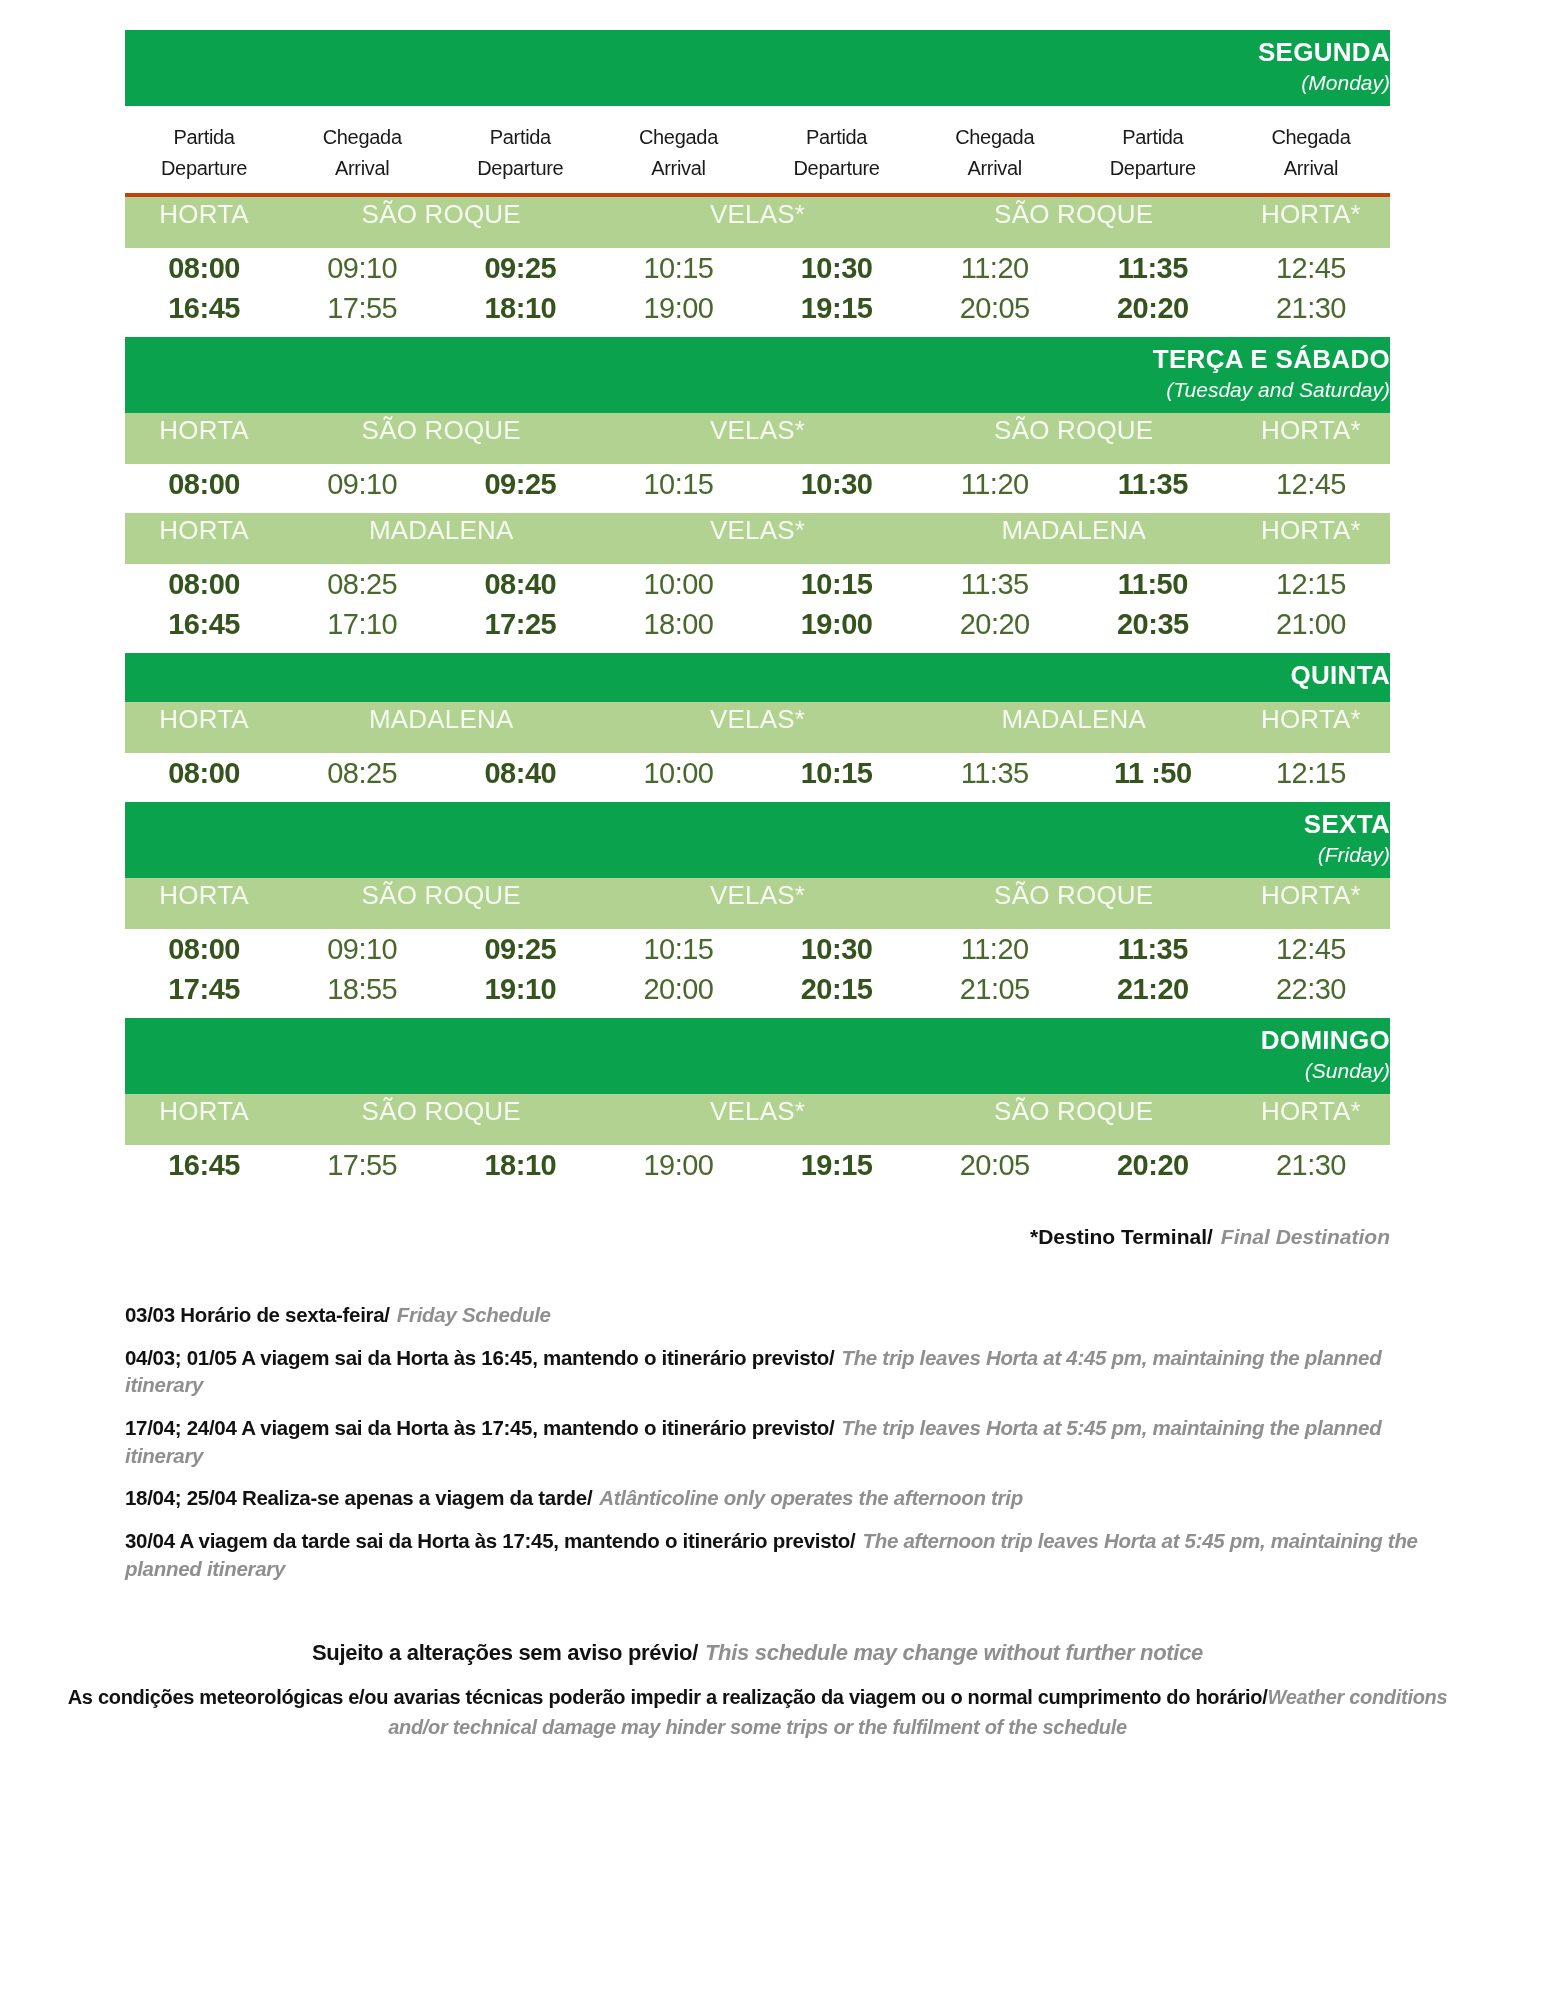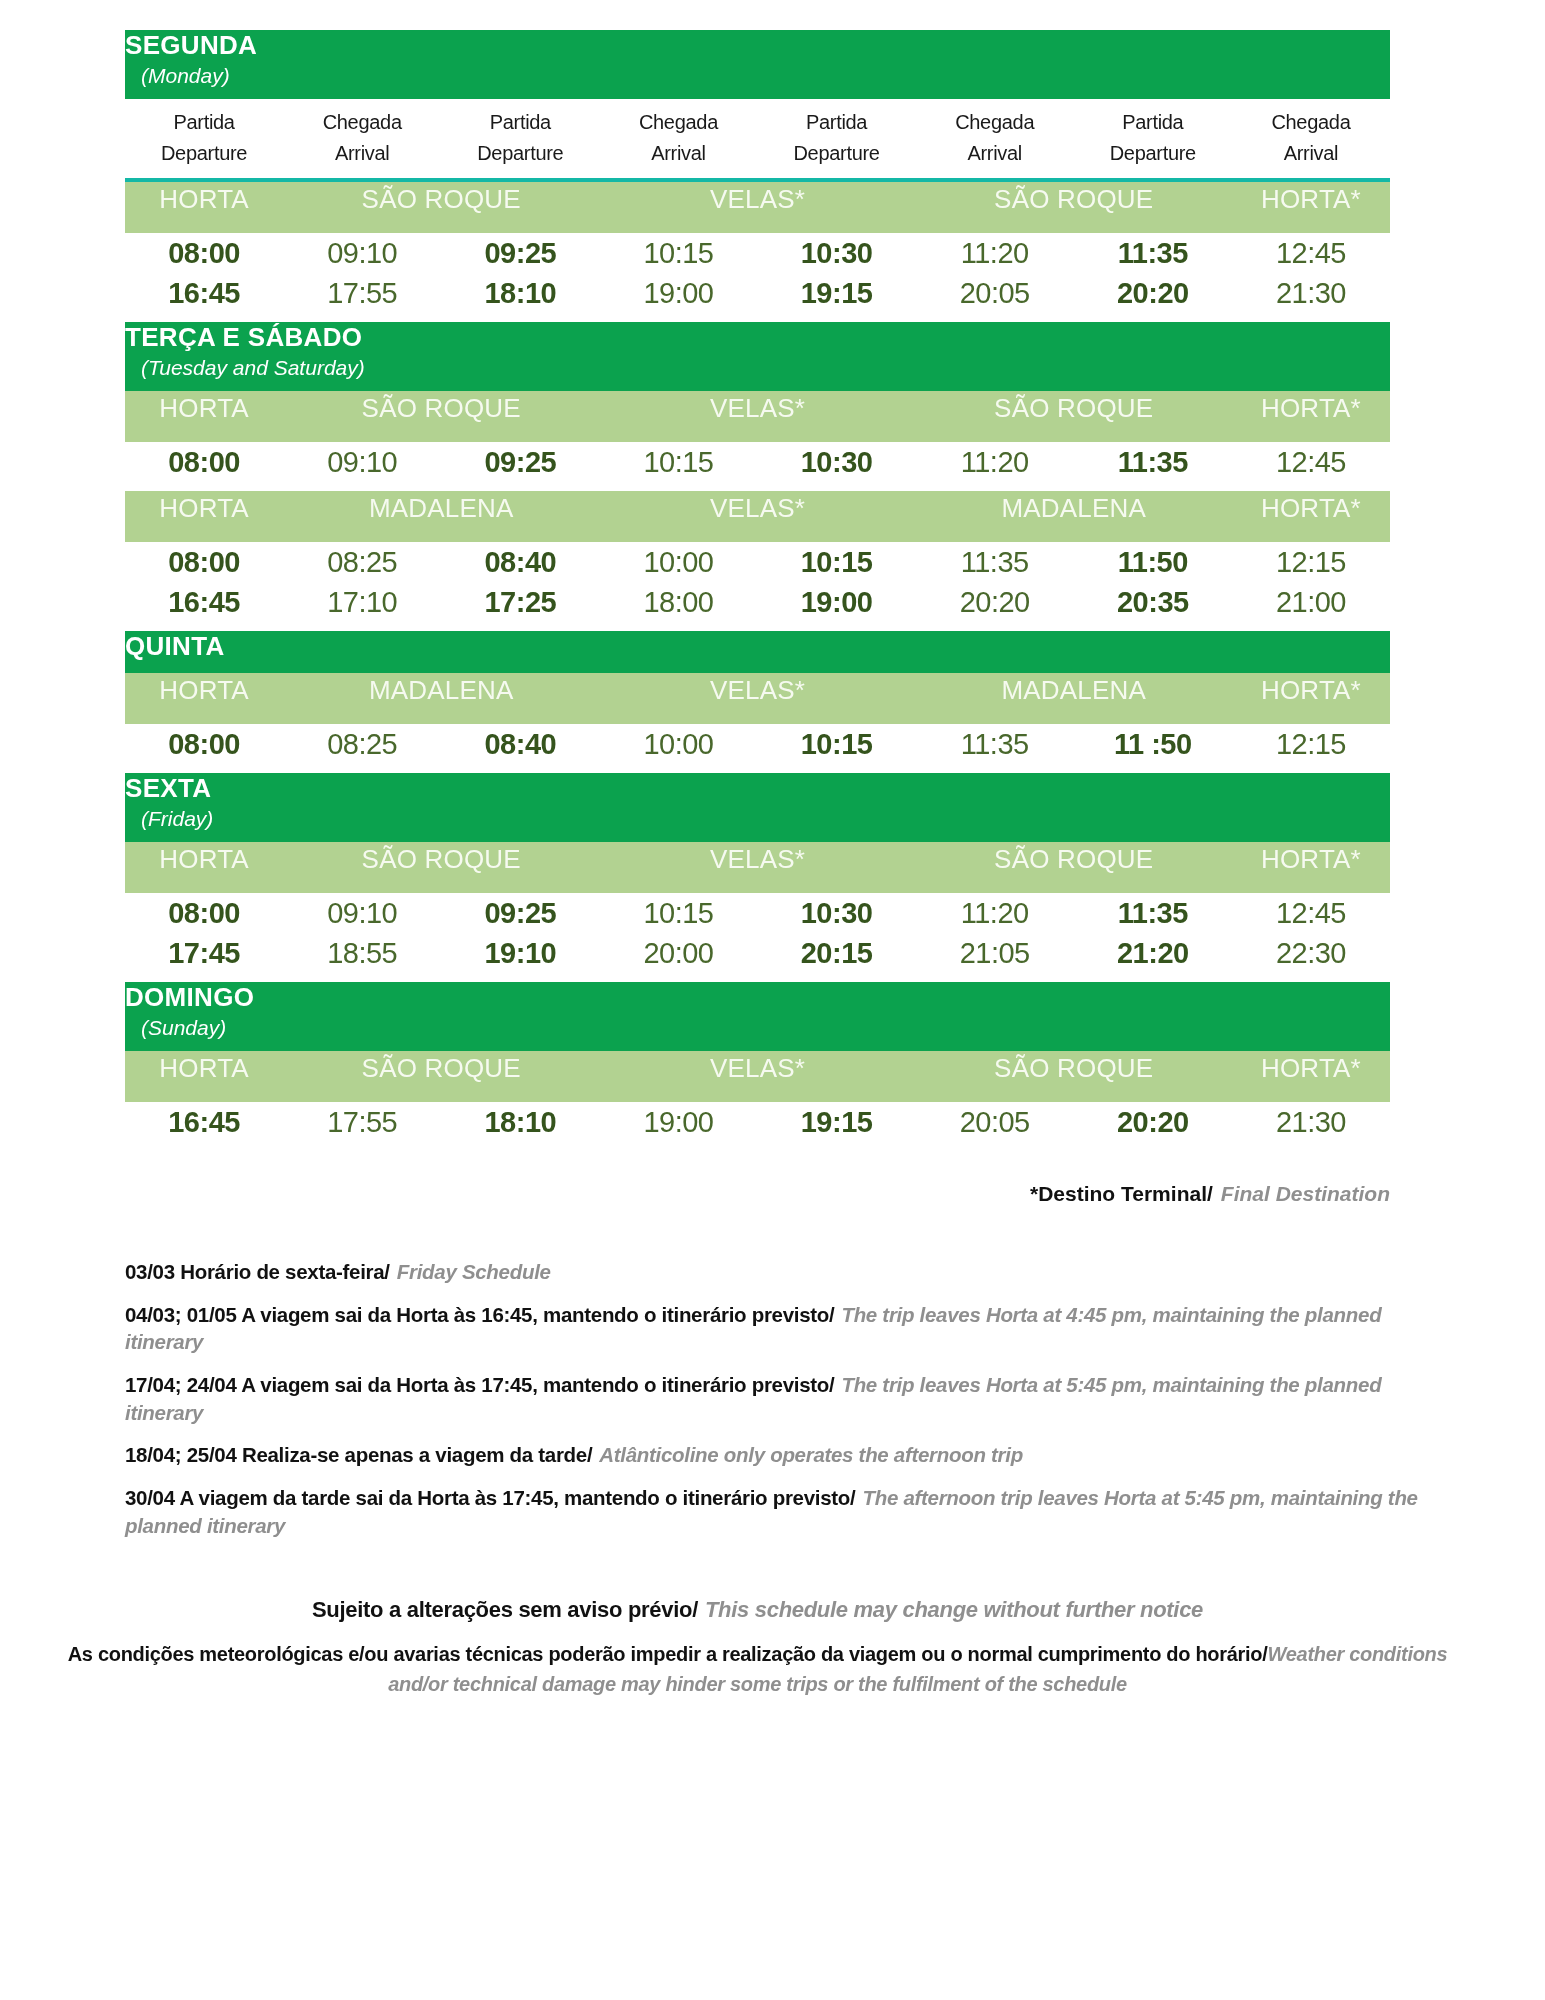--- a/index.html
+++ b/index.html
@@ -23,24 +23,24 @@
   
   .title{ text-align:center;margin-top:26px;letter-spacing:-0.5px;}
   .t-pt{color:var(--title-green);font-weight:bold;font-size:32px;}
   .t-en{color:var(--title-green);font-weight:bold;font-style:italic;font-size:27px;margin-left:4px;}
   .dates{text-align:center;color:var(--title-green);font-weight:bold;font-size:29px;margin-top:7px;letter-spacing:-0.5px;}
 
   
   .timetable{width:1265px;margin-left:125px;margin-top:30px;}
   .day-section{margin-top:9px;}
   .day-section:first-child{margin-top:0;}
-  .day-banner{background:var(--banner-green);color:#fff;text-align:left;padding:0 0 11px;}
+  .day-banner{background:var(--banner-green);color:#fff;text-align:right;padding:7px 0 11px;}
   .day-pt{font-size:26px;font-weight:bold;letter-spacing:0.3px;}
   .day-en{font-size:21px;font-style:italic;margin-top:3px;font-weight:300;margin-left:16px;}
-  .col-headers{display:grid;grid-template-columns:repeat(8,1fr);padding:8px 0 9px;border-bottom:4px solid #14b8a6;}
+  .col-headers{display:grid;grid-template-columns:repeat(8,1fr);padding:16px 0 9px;border-bottom:4px solid #c2410c;}
   .ch{text-align:center;font-size:20px;color:#1a1a1a;line-height:1.55;letter-spacing:-0.3px;}
   .station-band{display:grid;grid-template-columns:repeat(8,1fr);background:var(--band-green);padding:2px 0 18px;}
   .station{text-align:center;color:#f6faf0;font-size:26px;font-weight:400;letter-spacing:0.2px;}
   .sp1{grid-column:span 1;}
   .sp2{grid-column:span 2;}
   .time-row{display:grid;grid-template-columns:repeat(8,1fr);}
   .time{text-align:center;font-size:29px;padding:4px 0 3px;color:var(--time-green);letter-spacing:-0.5px;}
   .time.dep{font-weight:bold;color:var(--time-green-bold);}
 
   

